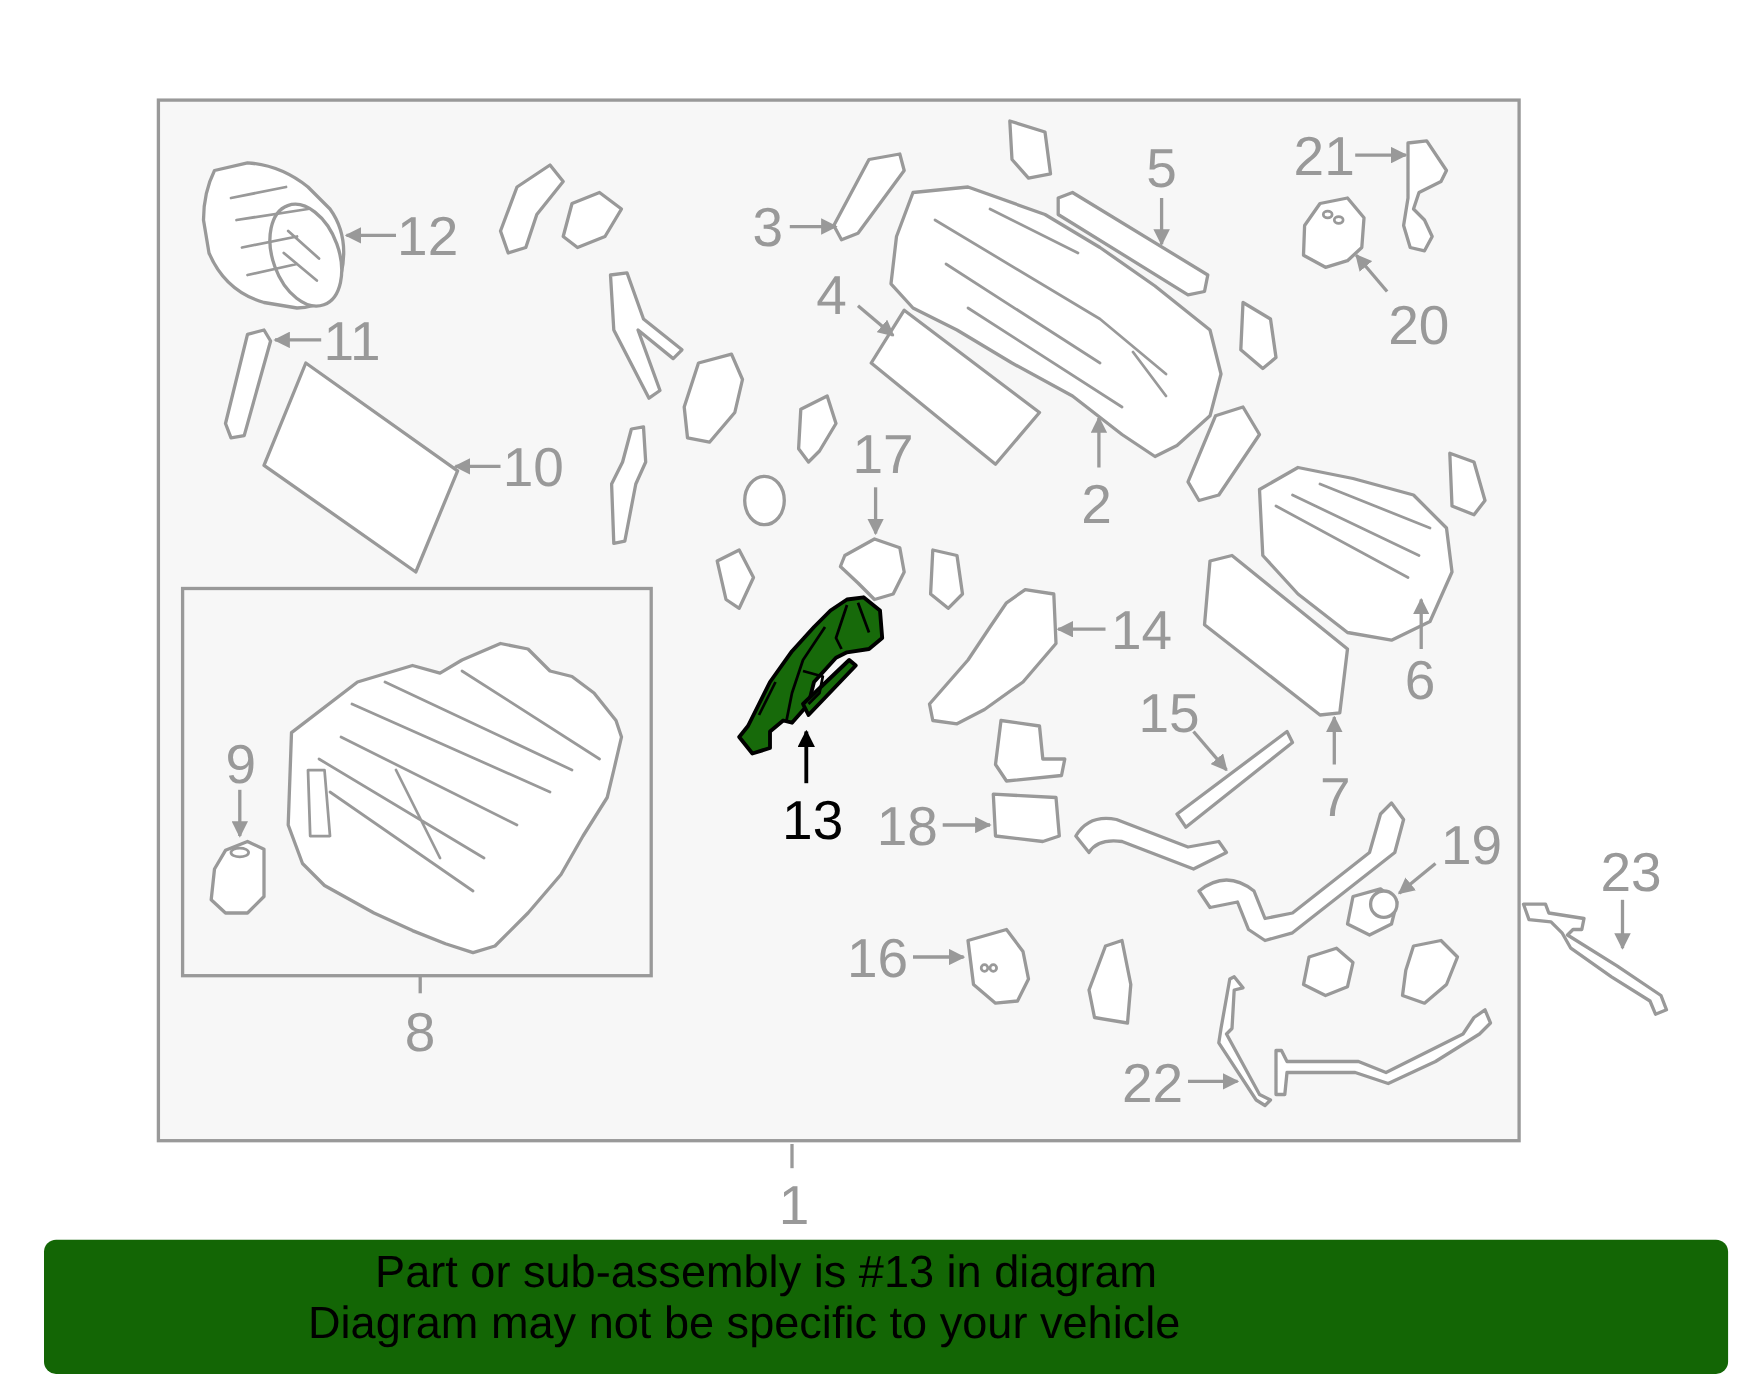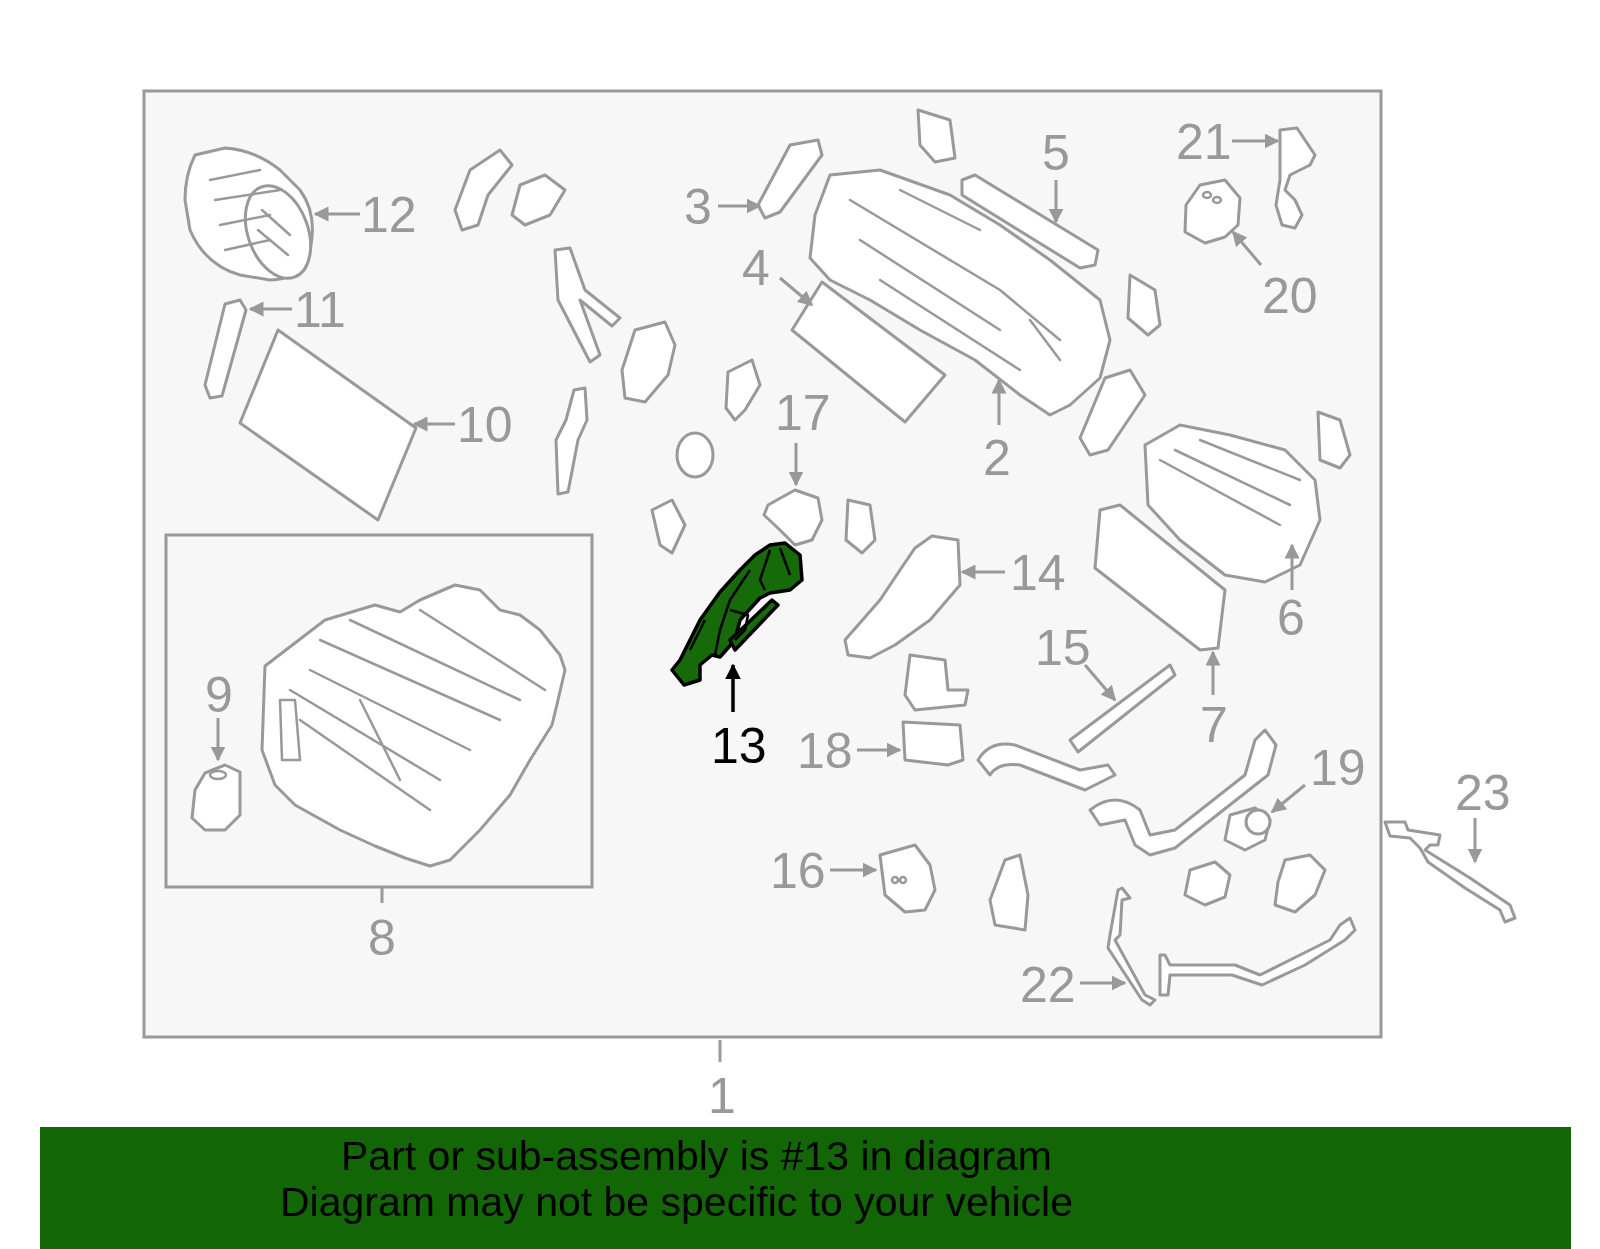--- a/index.html
+++ b/index.html
@@ -10,21 +10,21 @@
   .part { fill: #ffffff; stroke: #999999; stroke-width: 3; stroke-linejoin: round; stroke-linecap: round; }
   .detail { fill: none; stroke: #999999; stroke-width: 2.5; stroke-linejoin: round; stroke-linecap: round; }
   .leader { stroke: #999999; stroke-width: 3; fill: none; }
   .arrowhead { fill: #999999; }
   .callout { font-family: "Liberation Sans", sans-serif; font-size: 50px; fill: #999999; }
   .callout-hl { font-family: "Liberation Sans", sans-serif; font-size: 50px; fill: #000000; }
   .hl-part { fill: #176a0a; stroke: #000000; stroke-width: 3.5; stroke-linejoin: round; }
   .hl-detail { fill: none; stroke: #000000; stroke-width: 2.5; stroke-linejoin: round; }
   .hl-leader { stroke: #000000; stroke-width: 3.5; }
   .hl-arrowhead { fill: #000000; }
-  #banner { position: absolute; left: 40px; top: 1127px; width: 1531px; height: 122px; background: #136605; }
+  #banner { position: absolute; left: 40px; top: 1127px; width: 1531px; height: 122px; background: #136605; border-radius: 11px; }
   #banner .line { position: absolute; left: 0; width: 1531px; text-align: left; font-family: "Liberation Sans", sans-serif; font-size: 41px; color: #000000; line-height: 46px; white-space: nowrap; }
   #banner .l1 { top: 6px; padding-left: 301px; }
   #banner .l2 { top: 52px; padding-left: 240px; }
 </style>
 </head>
 <body>
 
 <svg id="diagram" viewBox="0 0 1600 1249" xmlns="http://www.w3.org/2000/svg">
   <defs>
     <marker id="ah" viewBox="0 0 10 10" refX="9" refY="5" markerWidth="5" markerHeight="5" orient="auto">

